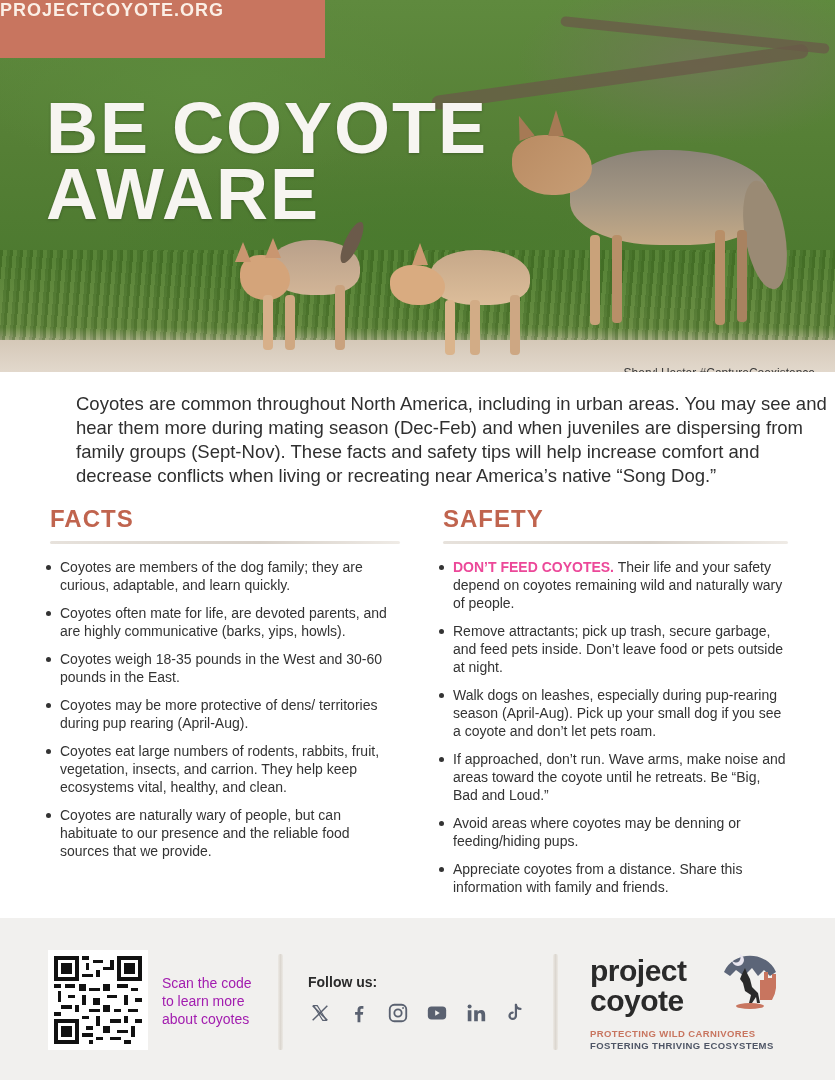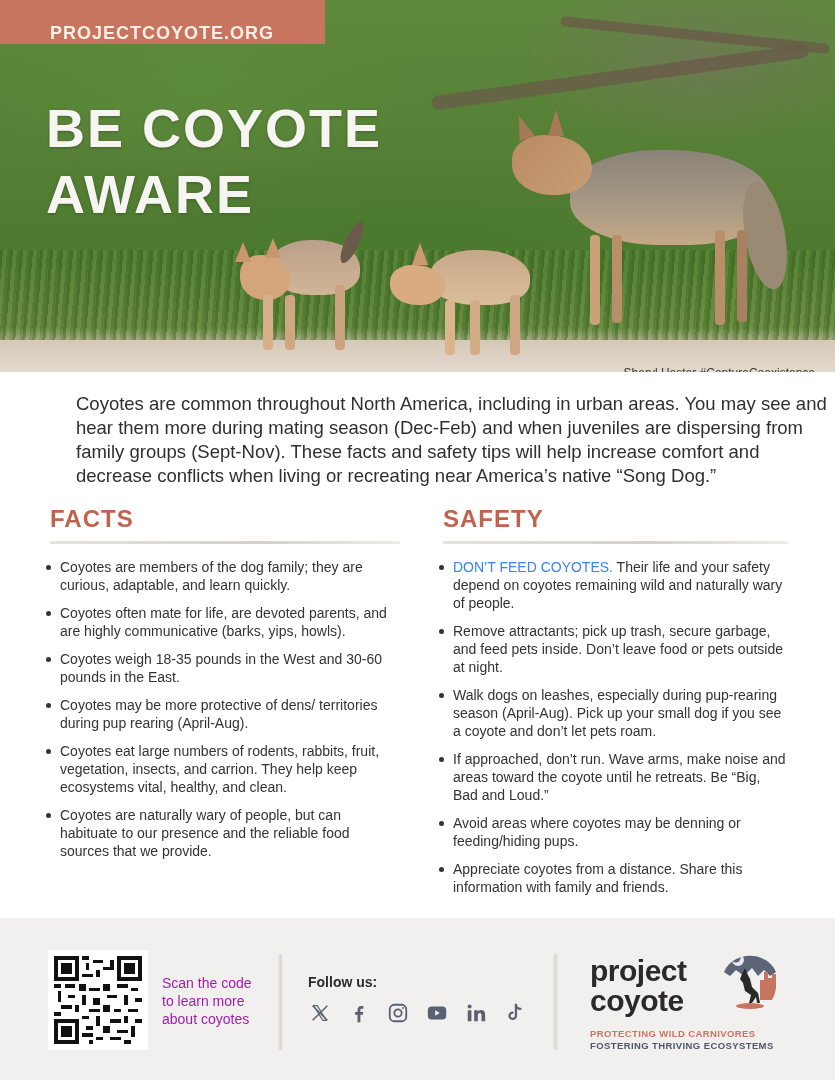--- a/index.html
+++ b/index.html
@@ -20,39 +20,39 @@
   .hero .ground { position: absolute; left: 0; right: 0; top: 340px; height: 32px;
     background: linear-gradient(180deg, #d5c8b8, #e2d8cc); }
 
   .coyote { position: absolute; }
   .coyote .body { position: absolute; border-radius: 45% 50% 40% 45%; }
   .coyote .leg { position: absolute; width: 10px; border-radius: 4px; }
   .coyote .head { position: absolute; border-radius: 40% 55% 45% 50%; }
   .coyote .ear { position: absolute; width: 0; height: 0; border-left: 8px solid transparent; border-right: 8px solid transparent; }
   .coyote .tail { position: absolute; border-radius: 50%; }
 
-  .url-banner { position: absolute; left: 0; top: 0; width: 325px; height: 44px; background: #c8755f; display: flex; align-items: flex-end; padding-left: 50px; }
+  .url-banner { position: absolute; left: 0; top: 0; width: 325px; height: 58px; background: #c8755f; display: flex; align-items: flex-start; }
   .url-banner span { color: #fbefe6; font-weight: 700; font-size: 18px; letter-spacing: 1px; }
 
-  .hero-title { position: absolute; left: 46px; top: 95px; color: #f7f5f1; font-weight: 700; font-size: 54px; line-height: 66px; letter-spacing: 2px; text-shadow: 0 1px 3px rgba(0,0,0,.25); }
+  .hero-title { position: absolute; left: 46px; top: 95px; color: #f7f5f1; font-weight: 700; font-size: 72px; line-height: 66px; letter-spacing: 2px; text-shadow: 0 1px 3px rgba(0,0,0,.25); }
   .credit { position: absolute; right: 20px; top: 366px; font-size: 12px; color: #3a3a3a; }
 
   
   .intro { position: absolute; left: 48px; top: 392px; width: 760px; font-size: 18.5px; line-height: 24px; color: #2f2f2f; margin-left: 28px; }
 
   
   .col { position: absolute; top: 505px; }
   .col.facts { left: 50px; width: 350px; }
   .col.safety { left: 443px; width: 345px; }
   .col h2 { font-size: 24px; color: #c0644e; font-weight: 700; letter-spacing: 1px; padding-bottom: 8px; }
   .col .rule { height: 3px; background: linear-gradient(90deg, #e7e2dc, #d7d0c8 60%, #efebe6); margin-bottom: 14px; border-radius: 2px; }
   .col ul { list-style: none; }
   .col li { position: relative; padding-left: 10px; font-size: 14px; line-height: 18px; color: #333; margin-bottom: 10px; }
   .col li::before { content: ""; position: absolute; left: -4px; top: 7px; width: 5px; height: 5px; border-radius: 50%; background: #333; }
-  .col li b { font-weight: 400; color: #3b82f6; }
+  .col li b { font-weight: 700; color: #ec4899; }
 
   
   .footer { position: absolute; left: 0; top: 918px; width: 835px; height: 162px; background: #f1f0ee; }
   .qr { position: absolute; left: 48px; top: 32px; width: 100px; height: 100px; background: #fff; padding: 6px; }
   .qr svg { width: 88px; height: 88px; display: block; }
   .scan { position: absolute; left: 162px; top: 56px; font-size: 14px; line-height: 18px; color: #a21caf; }
   .vdiv { position: absolute; top: 36px; width: 5px; height: 96px; background: linear-gradient(90deg, #ece9e4, #dcd7d0, #ece9e4); border-radius: 2px; }
   .follow { position: absolute; left: 308px; top: 56px; font-size: 14px; font-weight: 700; color: #2b2b2b; }
   .socials { position: absolute; left: 308px; top: 83px; display: flex; gap: 15px; align-items: center; }
   .socials .ic { width: 24px; height: 24px; display: flex; align-items: center; justify-content: center; color: #5a6170; }

